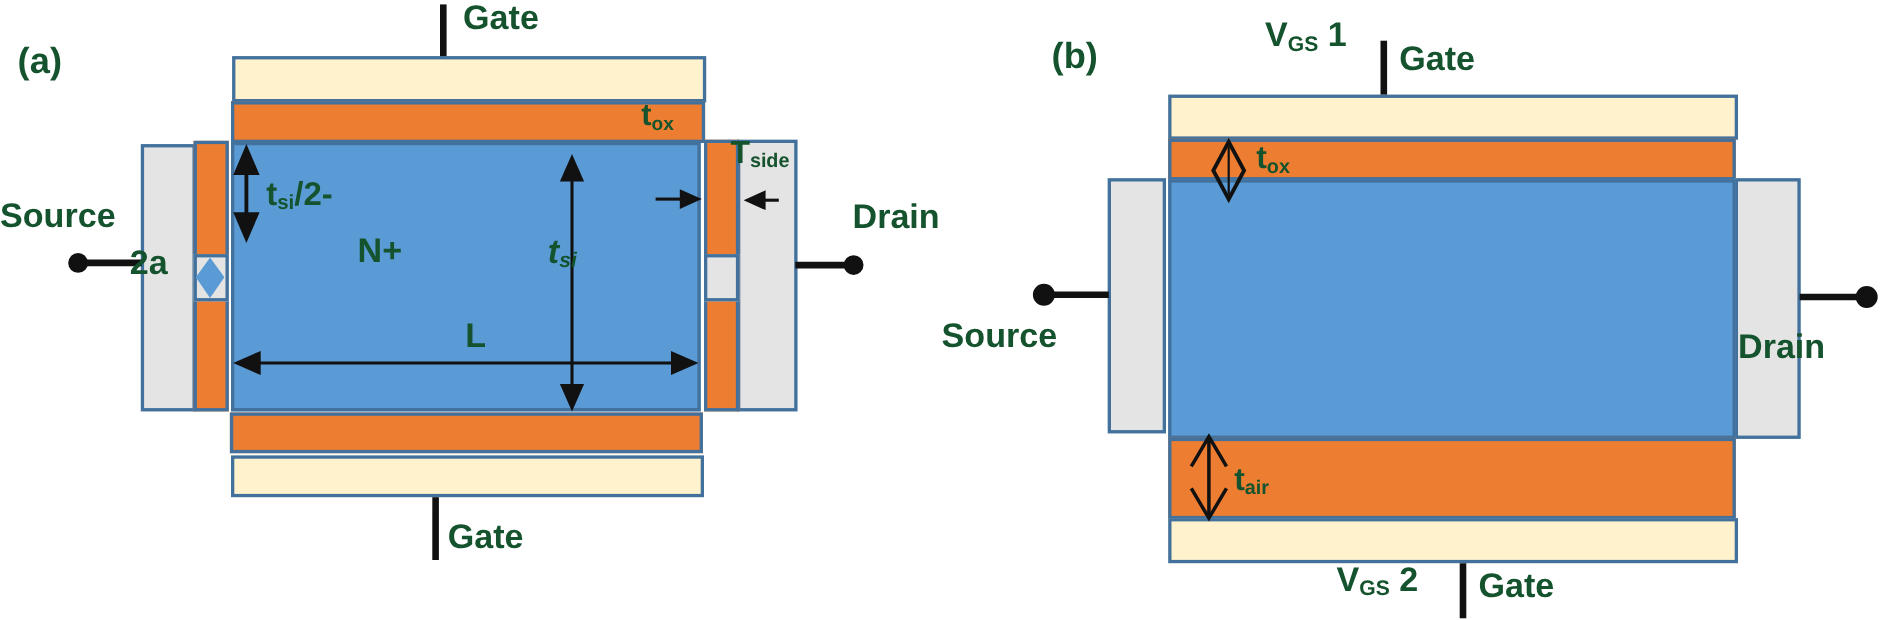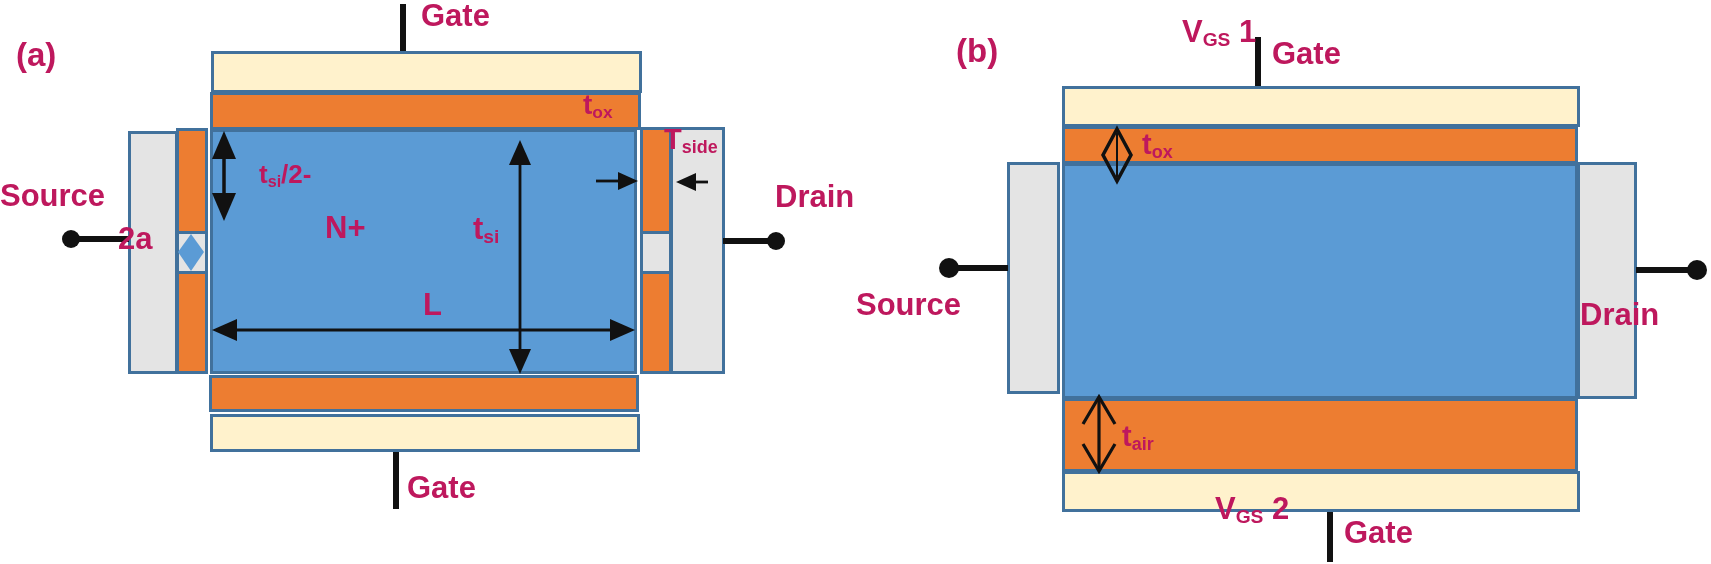--- a/index.html
+++ b/index.html
@@ -8,25 +8,25 @@
     font-family:"Liberation Sans","DejaVu Sans",sans-serif;overflow:hidden;
   }
   .panel{position:absolute;inset:0;}
   .rect{position:absolute;box-sizing:border-box;border:3px solid #41719C;z-index:1;}
   .cream{background:#FFF2CC;}
   .orange{background:#ED7D31;}
   .blue{background:#5B9BD5;}
   .gray{background:#E4E4E4;}
   .overlay{position:absolute;left:0;top:0;width:1711px;height:564px;z-index:2;pointer-events:none;}
   .lbl{
-    position:absolute;z-index:3;color:#be185d;font-weight:700;line-height:1.05;
+    position:absolute;z-index:3;color:#14532d;font-weight:700;line-height:1.05;
     white-space:nowrap;letter-spacing:0;
   }
   .lbl .sub{font-size:0.62em;position:relative;bottom:-0.22em;font-weight:700;}
-  .fs33{font-size:33px;} .fs31{font-size:31px;} .fs30{font-size:26px;margin-left:17px;} .fs29{font-size:29px;} .fs28{font-size:28px;}
+  .fs33{font-size:33px;} .fs31{font-size:31px;} .fs30{font-size:30px;} .fs29{font-size:29px;} .fs28{font-size:28px;}
 </style>
 </head>
 <body>
 
 <div class="canvas">
 
   <div class="panel">
 
     <div class="rect cream" style="left:211px;top:51px;width:431px;height:42px;"></div>
     <div class="rect orange" style="left:210px;top:92px;width:431px;height:38px;"></div>
@@ -133,37 +133,37 @@
     <span>t</span><span class="sub">ox</span><span></span>
   </div>
   <div class="lbl fs29" style="left:664px;top:124px;">
     <span>T</span><span class="sub">side</span>
   </div>
   <div class="lbl fs30" style="left:242px;top:161px;">
     <span>t</span><span class="sub">si</span><span>/2-</span>
   </div>
   <div class="lbl fs31" style="left:118px;top:223px;">2a</div>
   <div class="lbl fs31" style="left:325px;top:212px;">N+</div>
-  <div class="lbl fs31" style="left:473px;top:213px;">
+  <div class="lbl fs31" style="left:498px;top:213px;font-style:italic;">
     <span>t</span><span class="sub">si</span>
   </div>
   <div class="lbl fs31" style="left:423px;top:289px;">L</div>
   <div class="lbl fs31" style="left:407px;top:472px;">Gate</div>
 
   <div class="lbl fs33" style="left:956px;top:34px;">(b)</div>
-  <div class="lbl fs31" style="left:1182px;top:16px;">
+  <div class="lbl fs31" style="left:1150px;top:16px;">
     <span>V</span><span class="sub">GS</span><span> 1</span>
   </div>
   <div class="lbl fs31" style="left:1272px;top:38px;">Gate</div>
   <div class="lbl fs29" style="left:1142px;top:129px;">
     <span>t</span><span class="sub">ox</span>
   </div>
   <div class="lbl fs31" style="left:856px;top:289px;">Source</div>
   <div class="lbl fs31" style="left:1580px;top:299px;">Drain</div>
   <div class="lbl fs29" style="left:1122px;top:421px;">
     <span>t</span><span class="sub">air</span>
   </div>
-  <div class="lbl fs31" style="left:1215px;top:493px;">
+  <div class="lbl fs31" style="left:1215px;top:511px;">
     <span>V</span><span class="sub">GS</span><span> 2</span>
   </div>
   <div class="lbl fs31" style="left:1344px;top:517px;">Gate</div>
 
 </div>
 
 </body></html>

